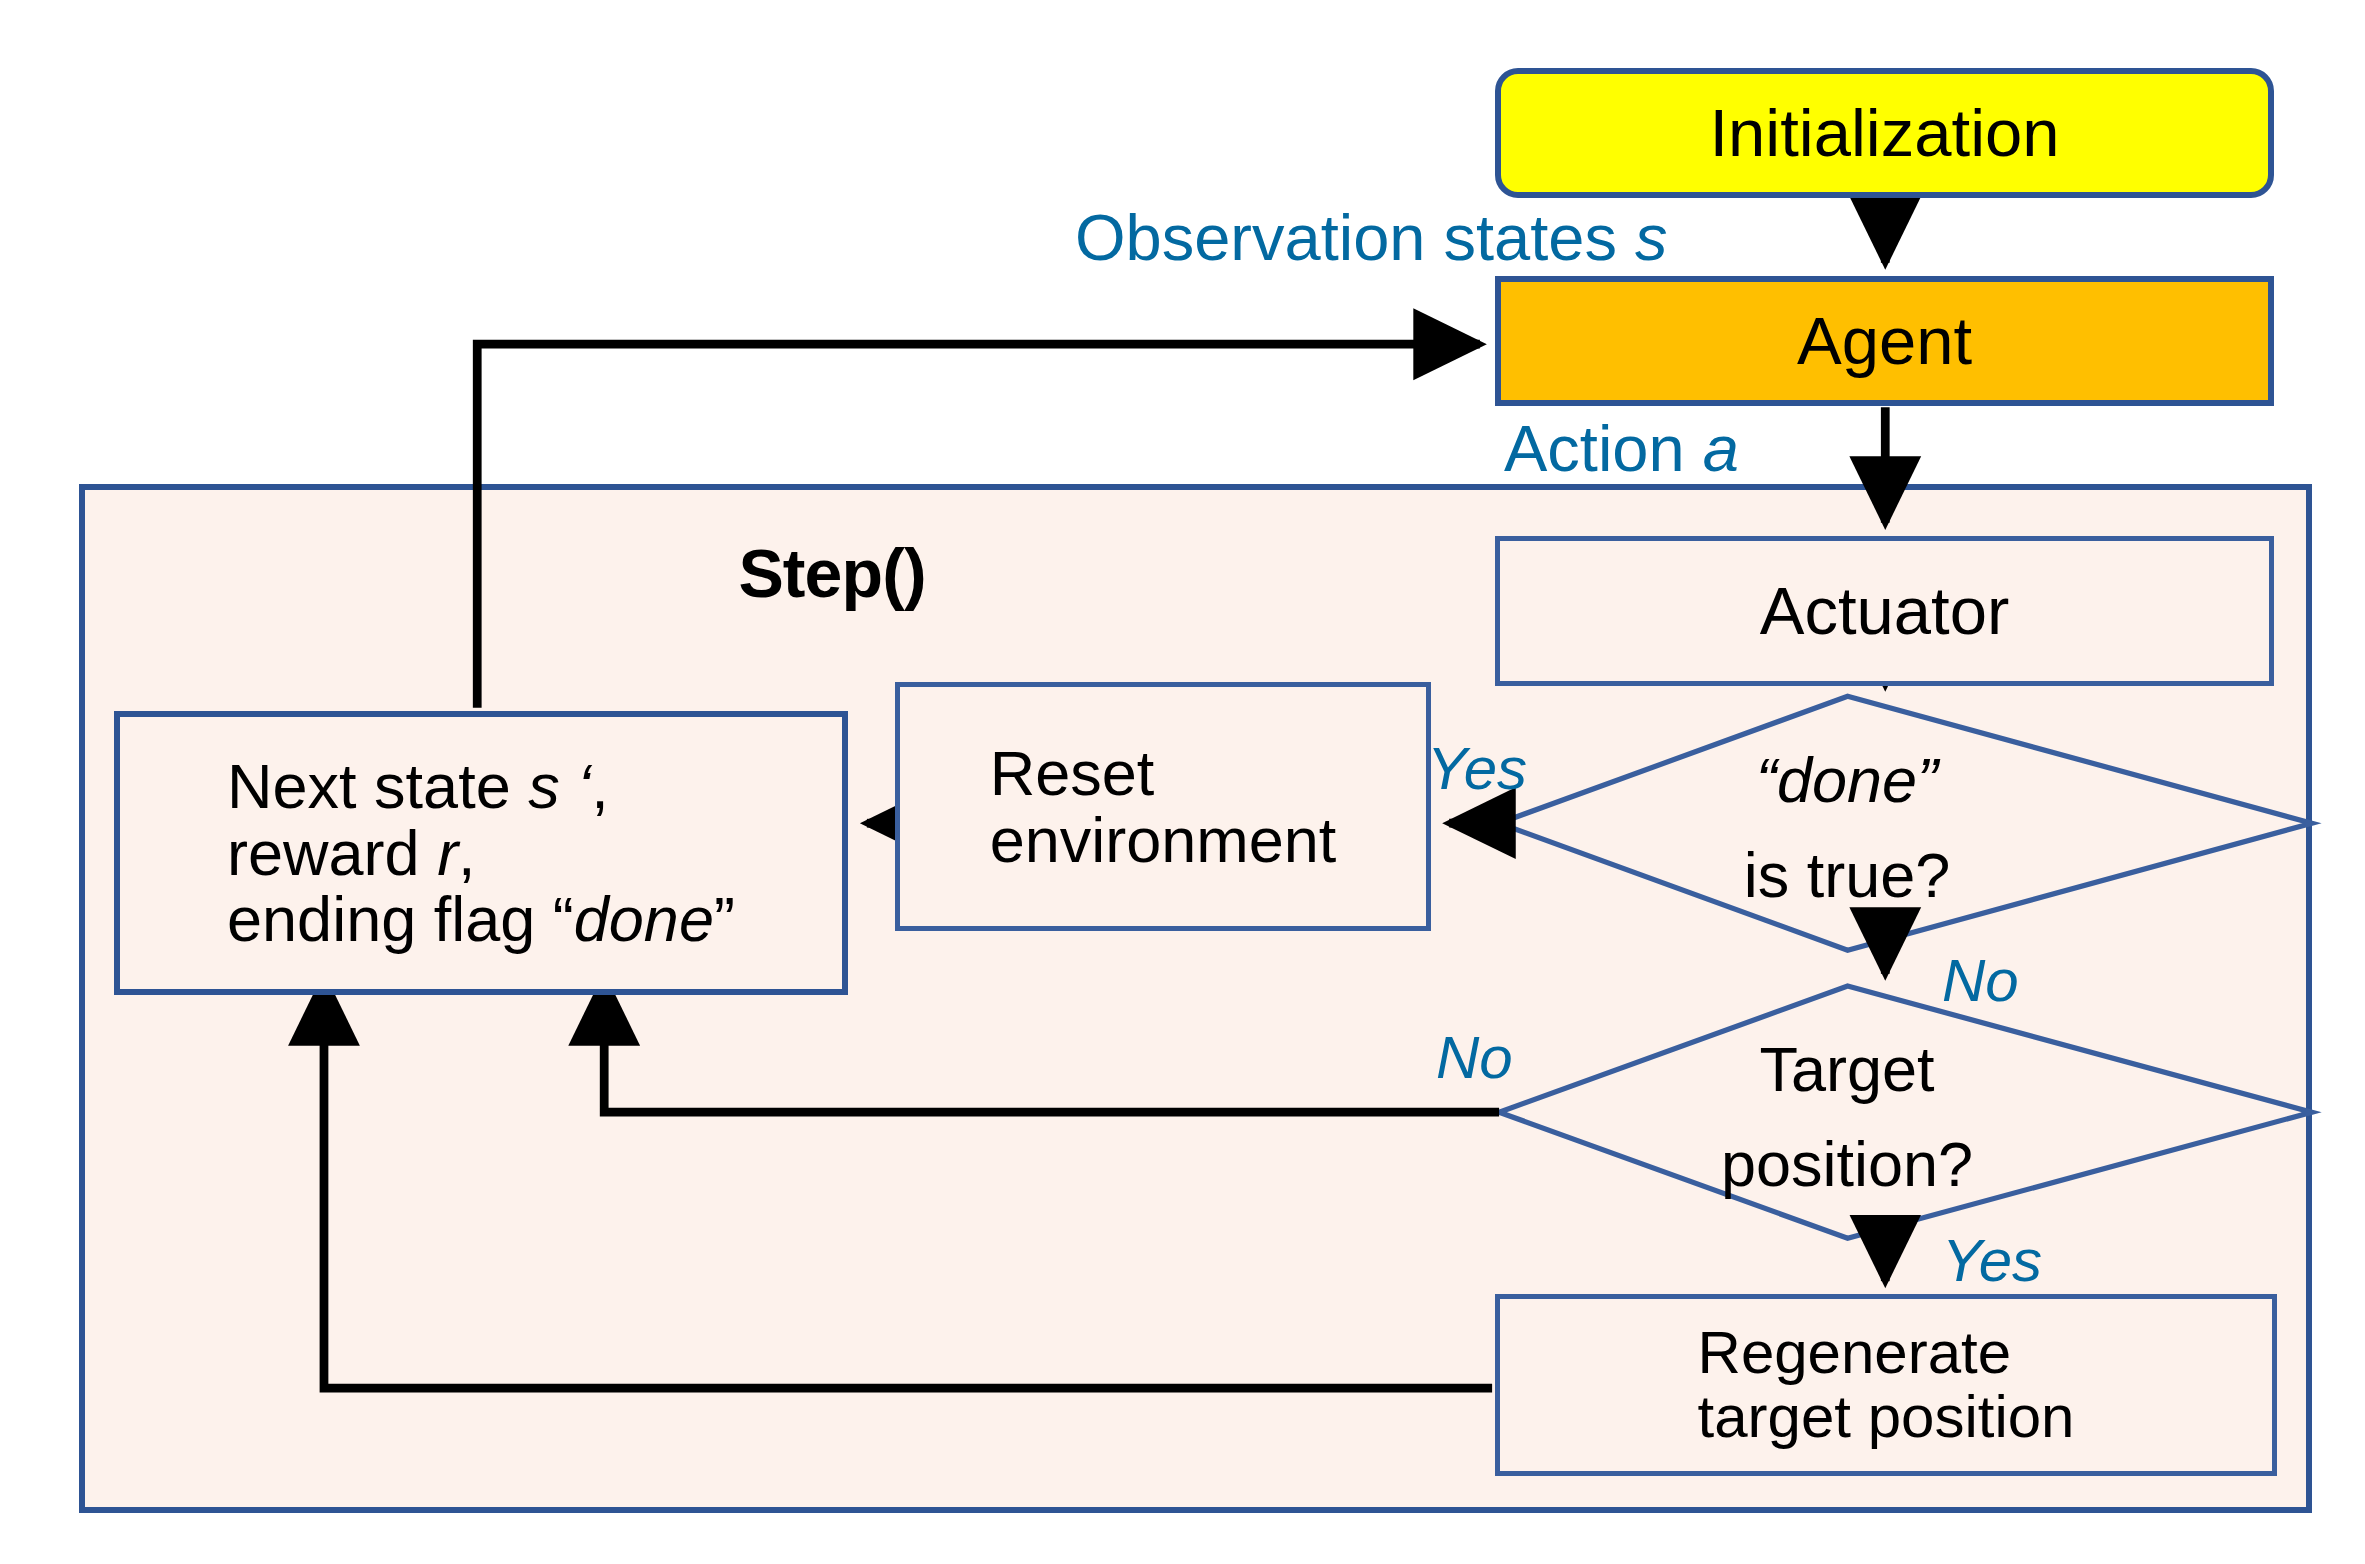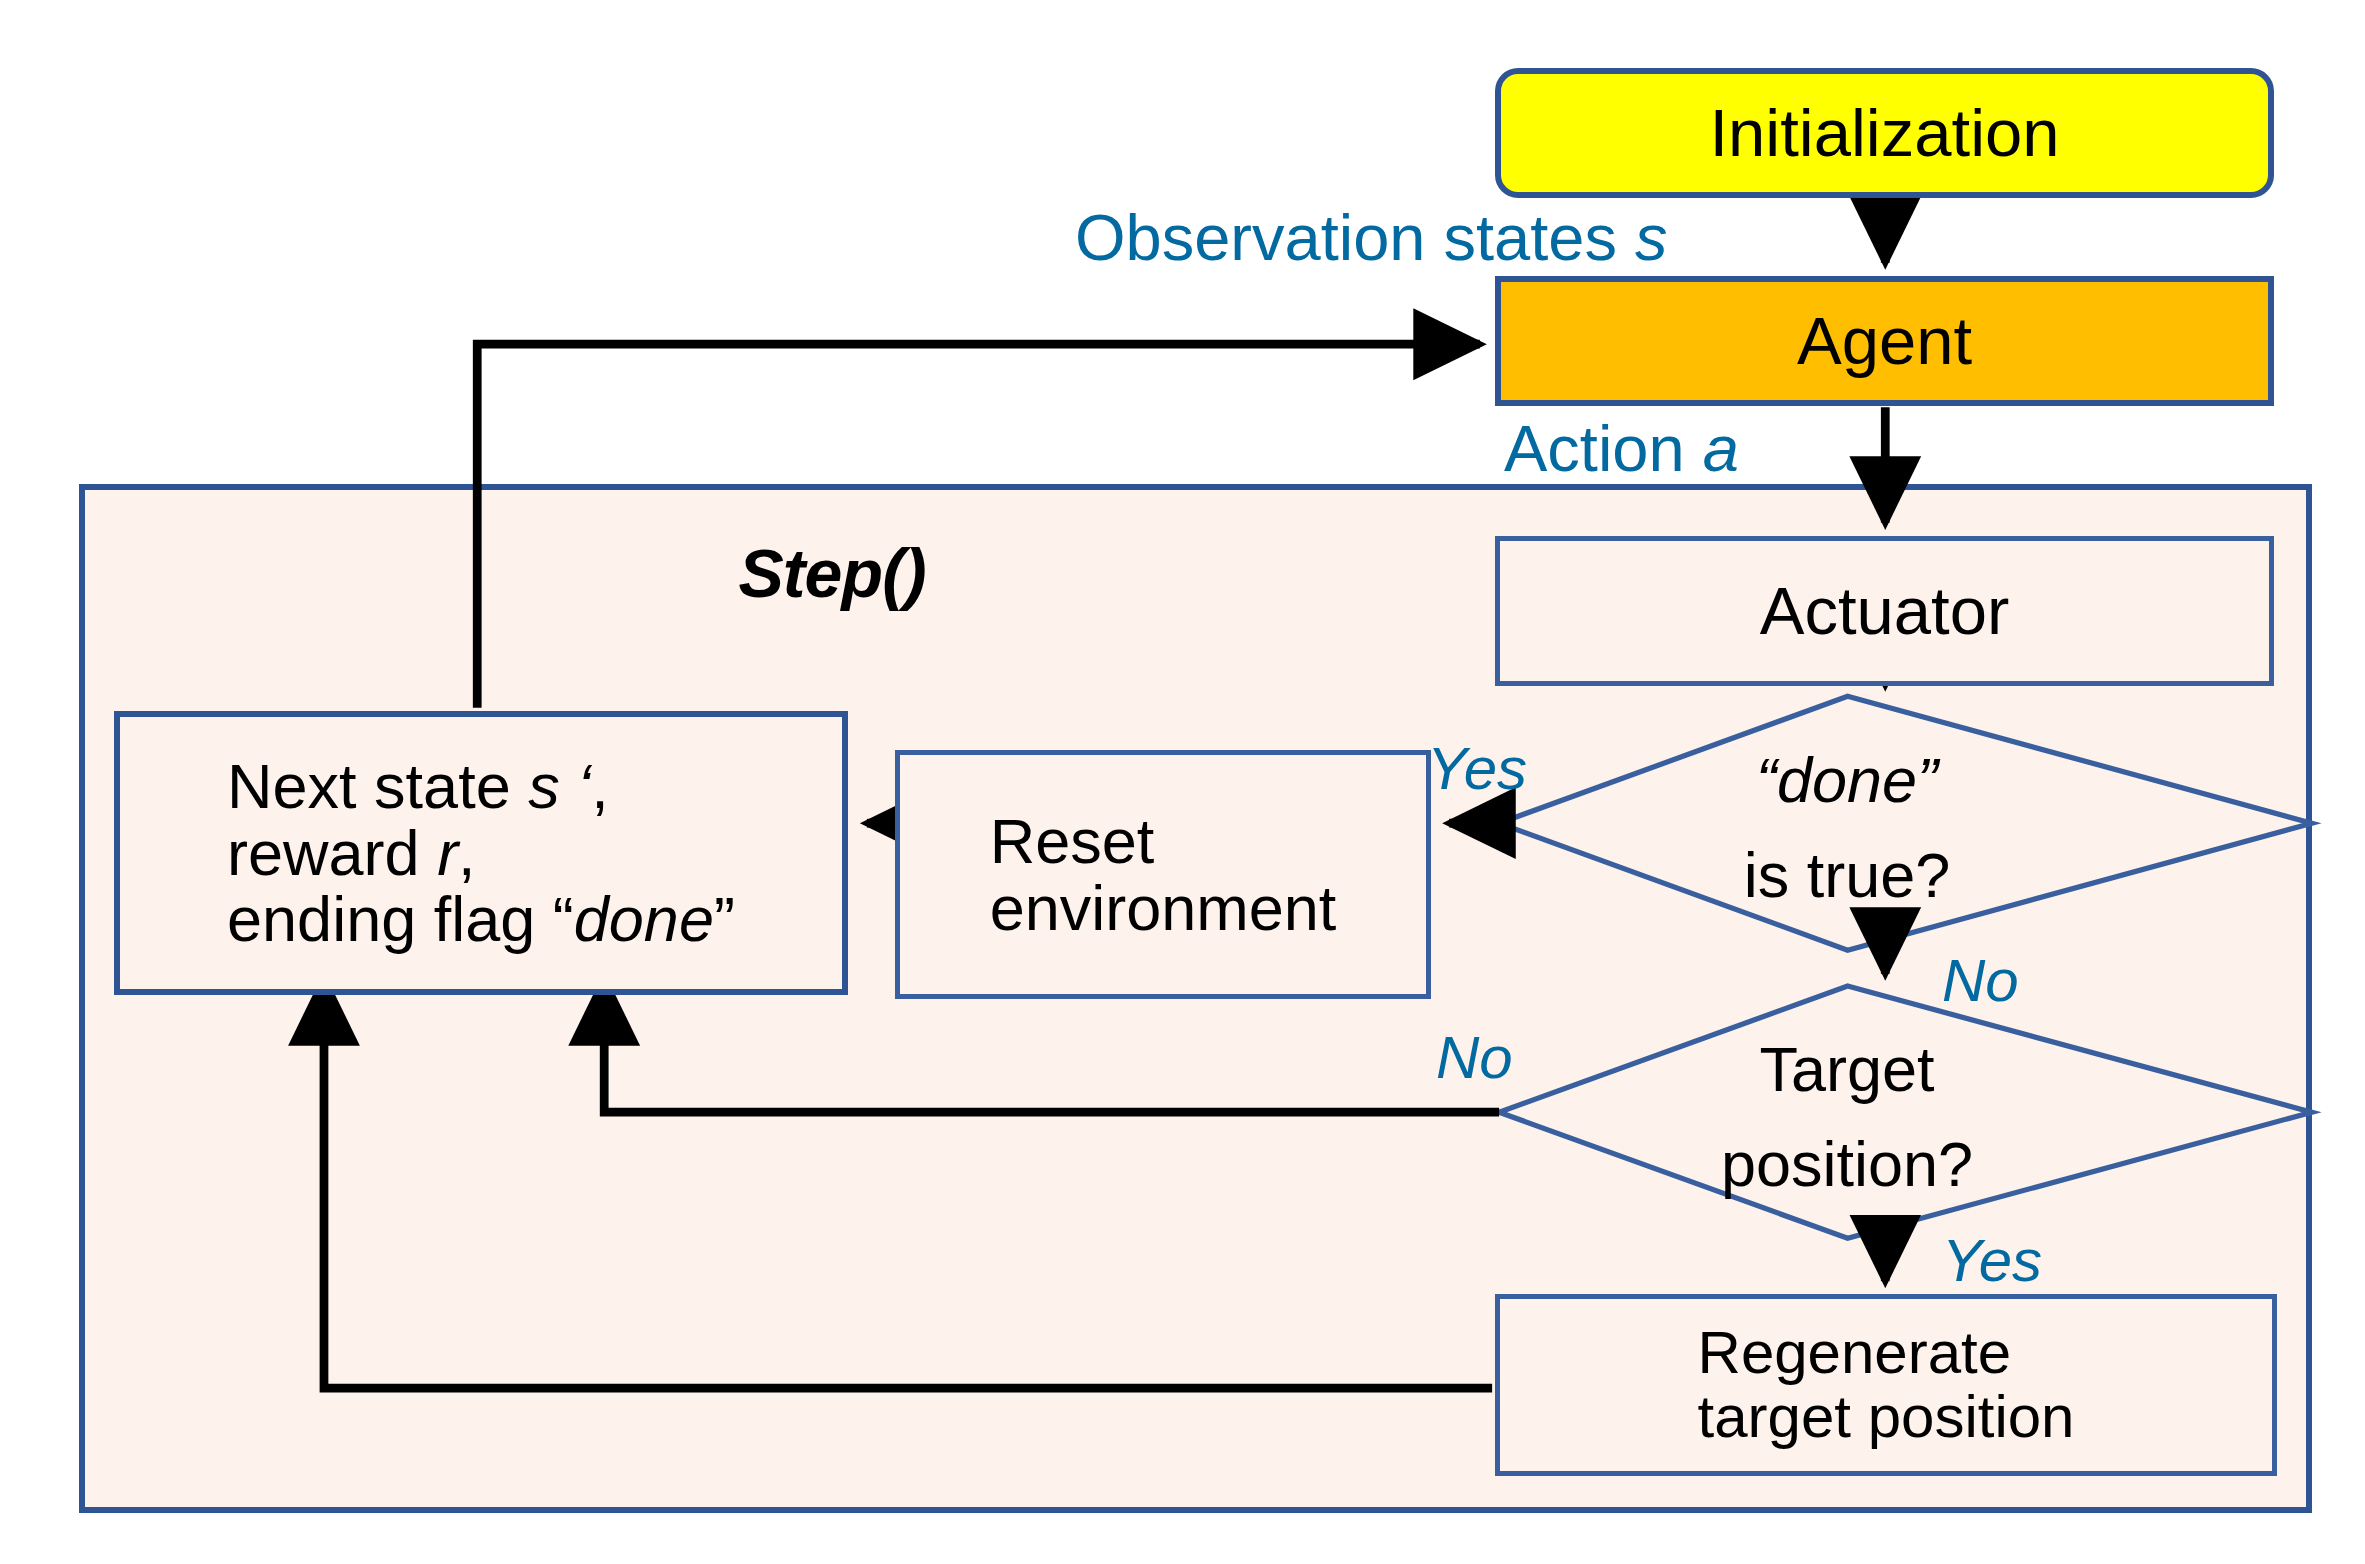--- a/index.html
+++ b/index.html
@@ -10,35 +10,35 @@
   svg#wires{position:absolute;left:0;top:0;width:2366px;height:1565px;pointer-events:none;}
 
   .node{position:absolute;box-sizing:border-box;display:flex;align-items:center;
         justify-content:center;text-align:left;color:#000;line-height:1.06;}
 
   
   .step-container{left:79px;top:484px;width:2233px;height:1029px;
       background:#FDF2EC;border:6.1px solid #2e5494;}
 
   .step-label{position:absolute;left:648px;top:525px;width:368px;height:96px;
-      font-size:68px;font-weight:bold;font-style:italic;letter-spacing:-0.9px;
+      font-size:68px;font-weight:bold;letter-spacing:-0.9px;
       display:flex;align-items:center;justify-content:center;}
 
   
   .init-box{left:1495px;top:68px;width:779px;height:130px;
       background:#FFFF00;border:6.1px solid #2e5494;border-radius:23px;font-size:67px;}
   .agent-box{left:1495px;top:276px;width:779px;height:130px;
       background:#FFBF00;border:6.1px solid #2e5494;font-size:67px;}
   .actuator-box{left:1495px;top:536px;width:779px;height:150px;
       background:#FDF2EC;border:5.3px solid #3a5f9e;font-size:67px;}
 
   
   .nextstate-box{left:114px;top:711px;width:734px;height:284px;
       background:#FDF2EC;border:6.1px solid #2e5494;font-size:63px;}
-  .reset-box{left:895px;top:750px;width:536px;height:249px;
+  .reset-box{left:895px;top:682px;width:536px;height:249px;
       background:#FDF2EC;border:5.3px solid #3a5f9e;font-size:63px;}
   .regen-box{left:1495px;top:1294px;width:782px;height:182px;
       background:#FDF2EC;border:5.3px solid #3a5f9e;font-size:60px;}
 
   
   .diamond-label{position:absolute;display:flex;align-items:center;
       justify-content:center;text-align:center;font-size:63px;line-height:1.5;color:#000;}
   .d1-label{left:1567px;top:727px;width:560px;height:201px;}
   .d2-label{left:1567px;top:1016px;width:560px;height:201px;}
 

